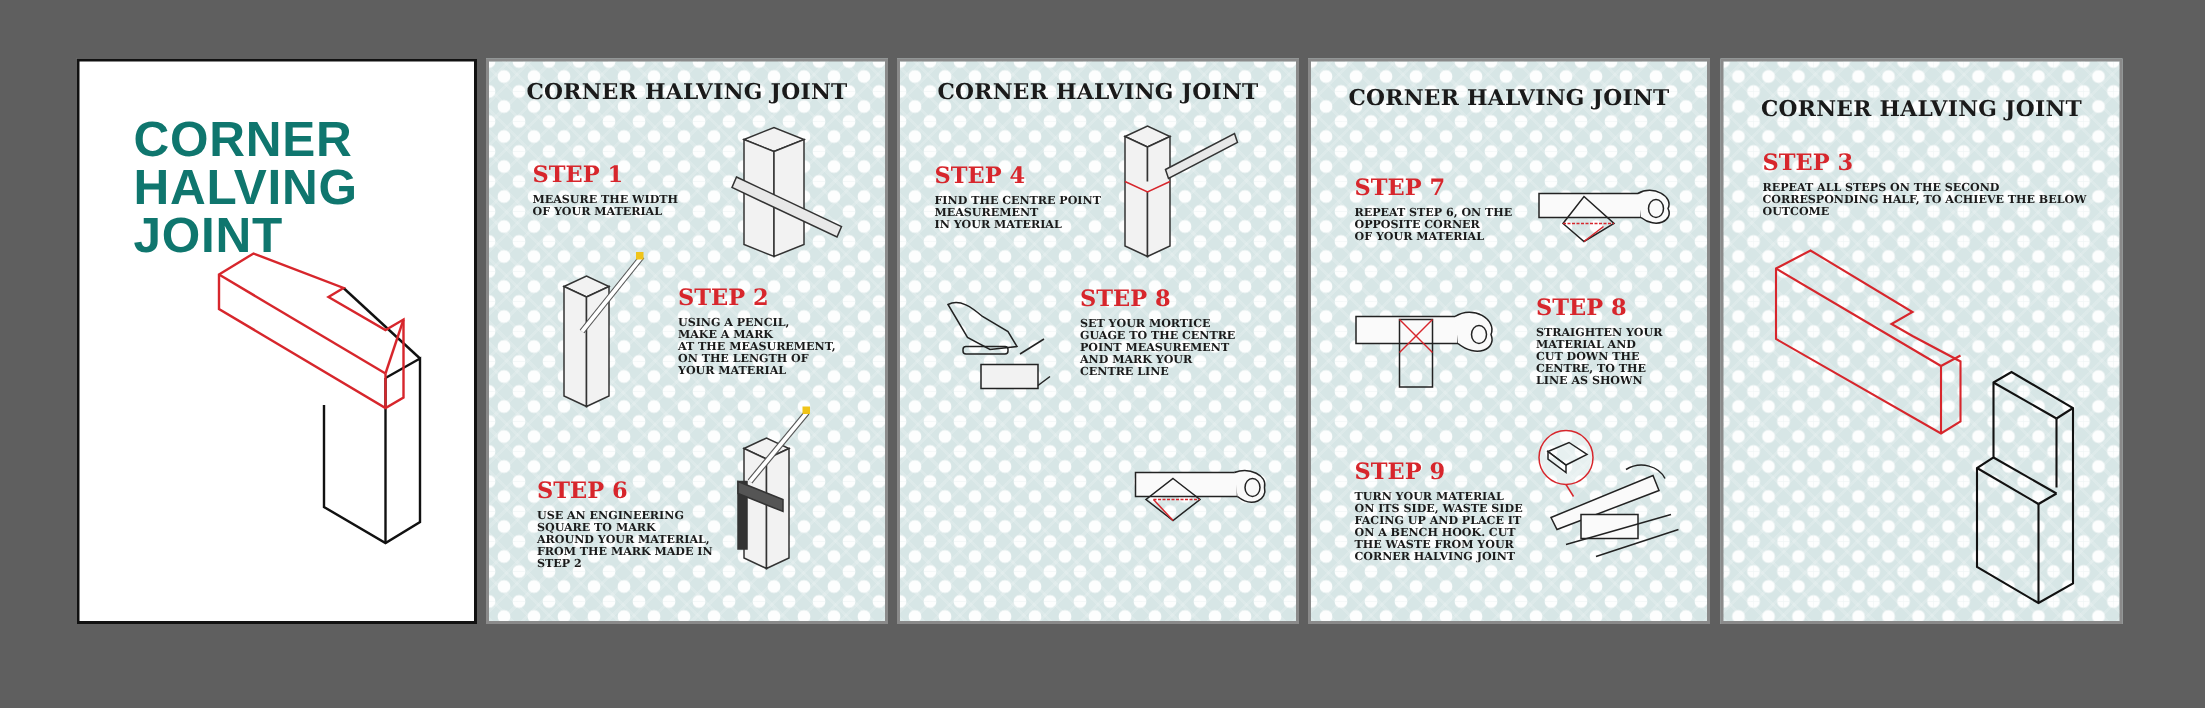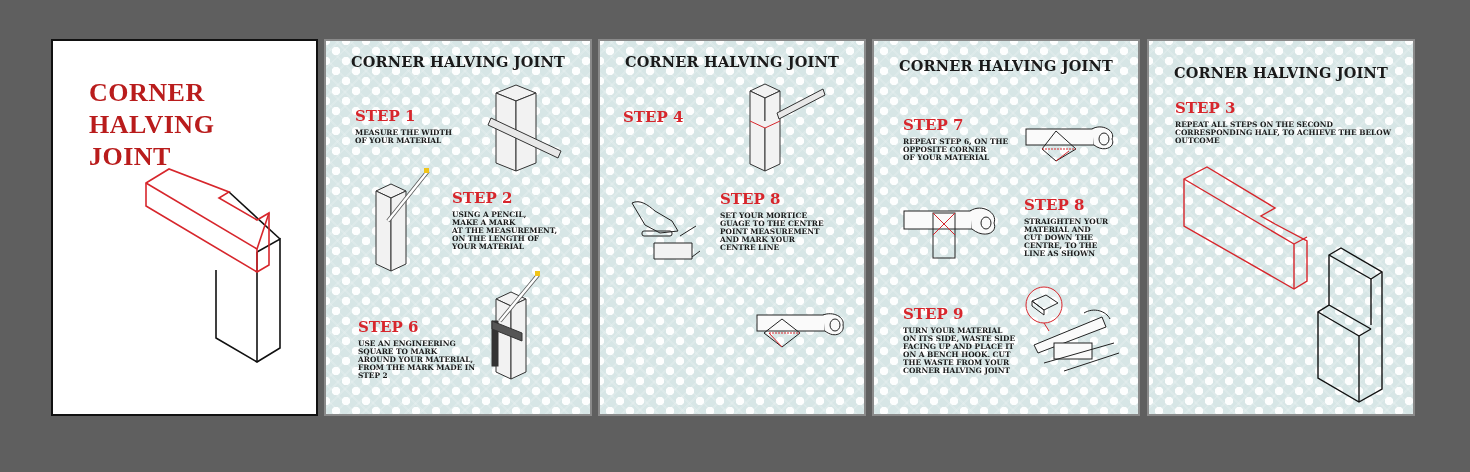--- a/index.html
+++ b/index.html
@@ -11,21 +11,21 @@
       radial-gradient(circle at 50% 50%, rgba(255,255,255,0.95) 0 4px, transparent 4.5px),
       radial-gradient(circle at 0 0, rgba(255,255,255,0.95) 0 4px, transparent 4.5px),
       radial-gradient(circle at 100% 0, rgba(255,255,255,0.95) 0 4px, transparent 4.5px),
       radial-gradient(circle at 0 100%, rgba(255,255,255,0.95) 0 4px, transparent 4.5px),
       radial-gradient(circle at 100% 100%, rgba(255,255,255,0.95) 0 4px, transparent 4.5px);
     background-size:20px 20px;}
   .sheet::before{content:"";position:absolute;inset:0;
     background-image:repeating-linear-gradient(45deg, rgba(255,255,255,0.15) 0 2px, transparent 2px 10px),
                      repeating-linear-gradient(-45deg, rgba(255,255,255,0.15) 0 2px, transparent 2px 10px);
     pointer-events:none;}
-  .cover-title{position:absolute;left:36px;top:36px;font-family:Liberation Serif, serif;font-weight:900;font-size:26px;line-height:32px;color:#b91c1c;letter-spacing:0.5px;}
+  .cover-title{position:absolute;left:36px;top:36px;font-family:Liberation Sans, sans-serif;font-weight:900;font-size:33px;line-height:32px;color:#0f766e;letter-spacing:0.5px;}
   .sheet-title{position:absolute;left:0;right:0;text-align:center;font-family:"DejaVu Serif",serif;font-weight:900;font-size:14.5px;color:#1a1a1a;letter-spacing:0.2px;}
   .step{position:absolute;}
   .step-h{font-family:"DejaVu Serif",serif;font-weight:900;font-size:15px;color:#d7262c;line-height:18px;}
   .step-t{font-family:"DejaVu Serif",serif;font-weight:700;font-size:7.4px;line-height:8px;color:#1a1a1a;text-transform:uppercase;margin-top:4px;white-space:pre-line;}
   svg{position:absolute;overflow:visible;}
 </style>
 </head>
 <body>
 
 <div class="page cover">
@@ -97,20 +97,23 @@
     <line x1="14" y1="50" x2="52" y2="4" stroke-width="4" stroke="#555"></line>
     <line x1="14" y1="50" x2="52" y2="4" stroke-width="2.5" stroke="#fff"></line>
     <rect x="49" y="0" width="5" height="5" fill="#f0c419" stroke="none"></rect>
   </svg>
 </div>
 
 <div class="page sheet" style="left:598px">
   <div class="sheet-title" style="top:12px">CORNER HALVING JOINT</div>
   <div class="step" style="left:23px;top:67px">
     <div class="step-h">STEP 4</div>
+    <div class="step-t">FIND THE CENTRE POINT
+MEASUREMENT
+IN YOUR MATERIAL</div>
   </div>
   <svg style="left:145px;top:40px" width="90" height="95" fill="#f2f2f2" stroke="#333" stroke-width="1">
     <polygon points="5,10 20,3 35,10 20,17"></polygon>
     <polygon points="5,10 20,17 20,90 5,83"></polygon>
     <polygon points="20,17 35,10 35,83 20,90"></polygon>
     <polyline points="5,40 20,47 35,40" stroke="#d7262c"></polyline>
     <polygon points="32,32 78,8 80,14 34,38" fill="#e8e8e8"></polygon>
   </svg>
   <div class="step" style="left:120px;top:149px">
     <div class="step-h">STEP 8</div>

